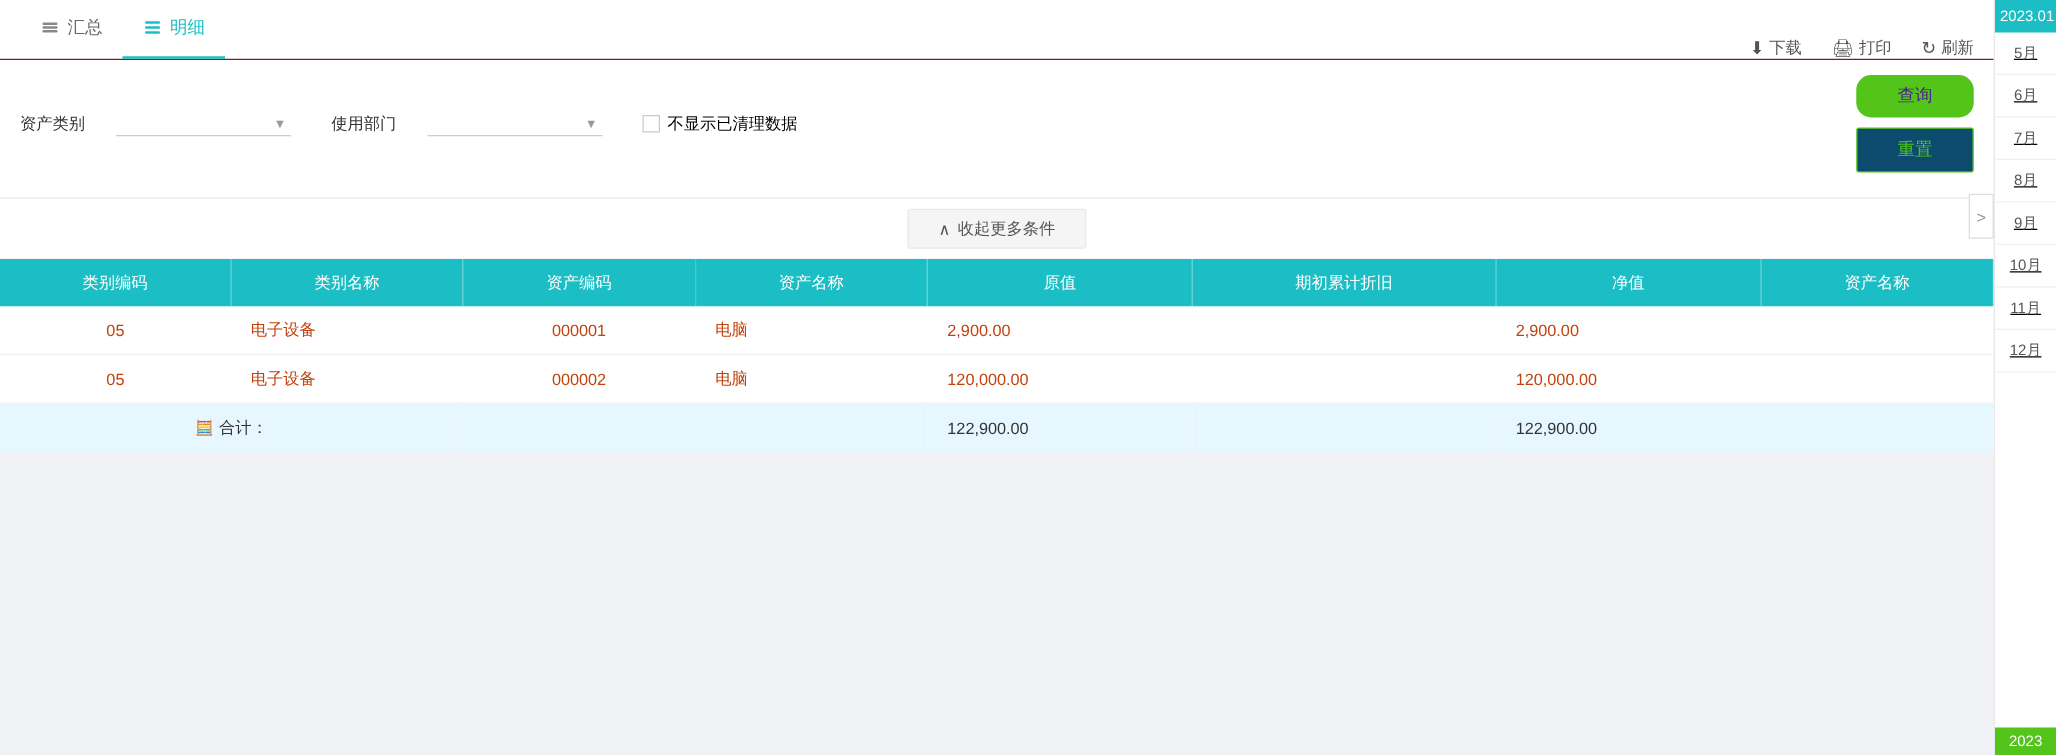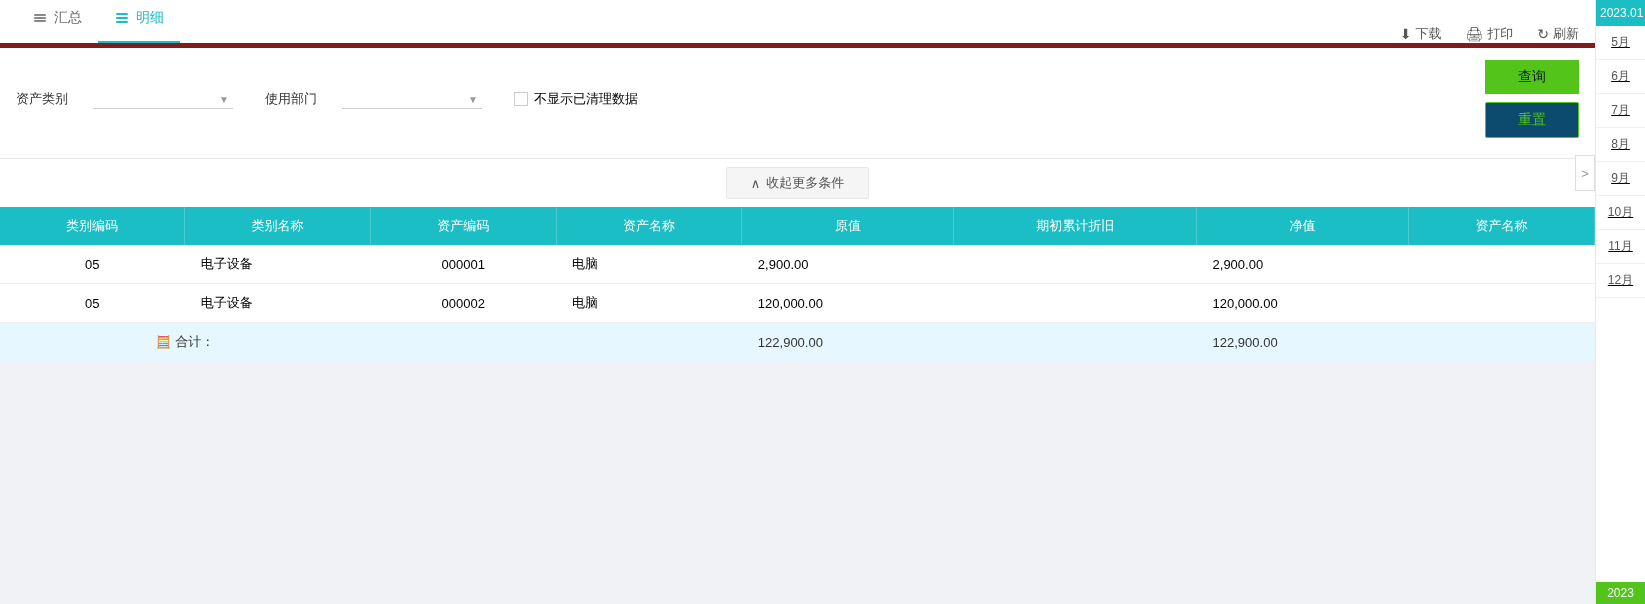--- a/index.html
+++ b/index.html
@@ -51,21 +51,21 @@
       cursor: pointer;
     }
 
     
     .sub-tabs {
       display: flex;
       align-items: flex-end;
       background: #fff;
       padding: 0 16px;
       height: 48px;
-      border-bottom: 5px solid #7f1d1d;
+      border-bottom: 1px solid #7f1d1d;
       position: relative;
     }
     .sub-tab {
       display: flex;
       align-items: center;
       gap: 6px;
       padding: 0 16px;
       height: 48px;
       cursor: pointer;
       color: #666;
@@ -228,26 +228,26 @@
     }
     .checkbox-input {
       width: 14px;
       height: 14px;
       border: 1px solid #ccc;
       appearance: none;
       cursor: pointer;
     }
     .btn-query {
       background: #52c41a;
-      color: #0f172a;
+      color: #4c1d95;
       border: none;
       padding: 8px 32px;
       font-size: 14px;
       cursor: pointer;
-      border-radius: 0;
+      border-radius: 12px;
     }
     .btn-reset {
       background: #0c4a6e;
       color: #52c41a;
       border: 1px solid #52c41a;
       padding: 8px 32px;
       font-size: 14px;
       cursor: pointer;
       border-radius: 2px;
     }
@@ -297,21 +297,21 @@
       font-weight: normal;
       text-align: center;
       border-right: 1px solid rgba(255,255,255,0.2);
     }
     tbody tr {
       border-bottom: 1px solid #f0f0f0;
     }
     tbody td {
       padding: 10px 16px;
       font-size: 13px;
-      color: #000000;
+      color: #c2410c;
       text-align: center;
     }
     tbody td.text-right {
       text-align: left;
     }
     tbody td.text-left {
       text-align: left;
     }
     .total-row {
       background: #e6f7ff;

